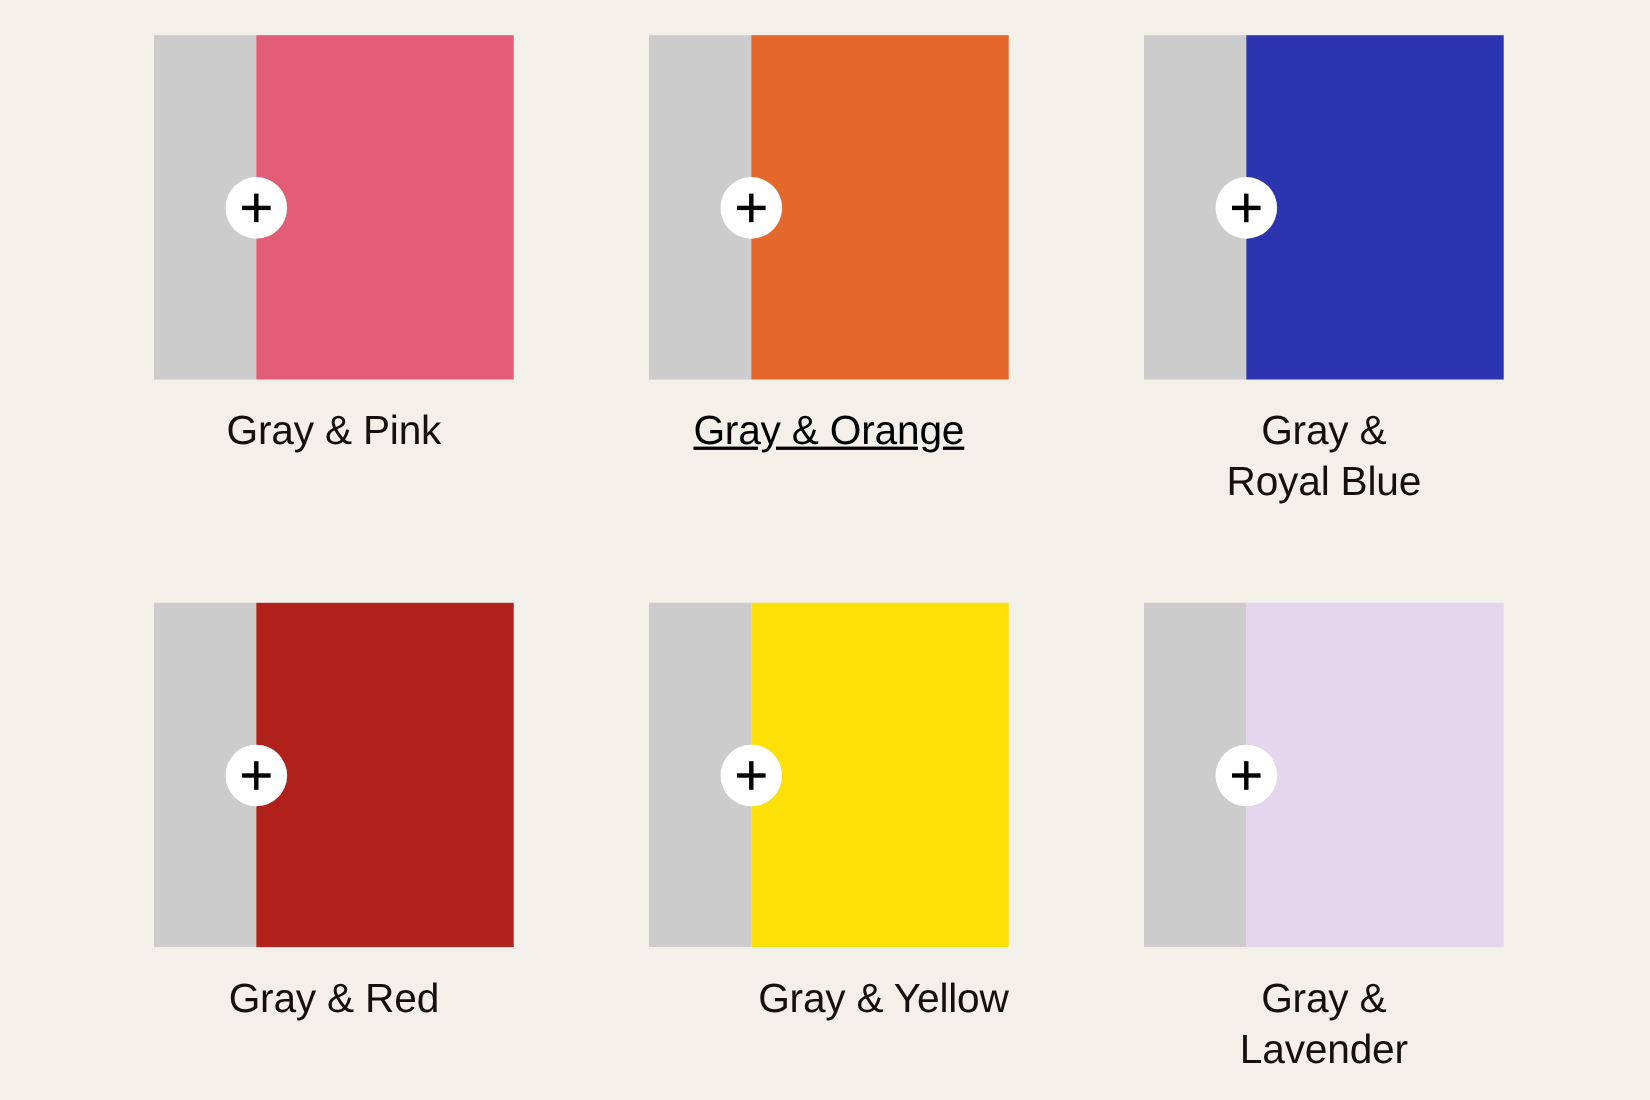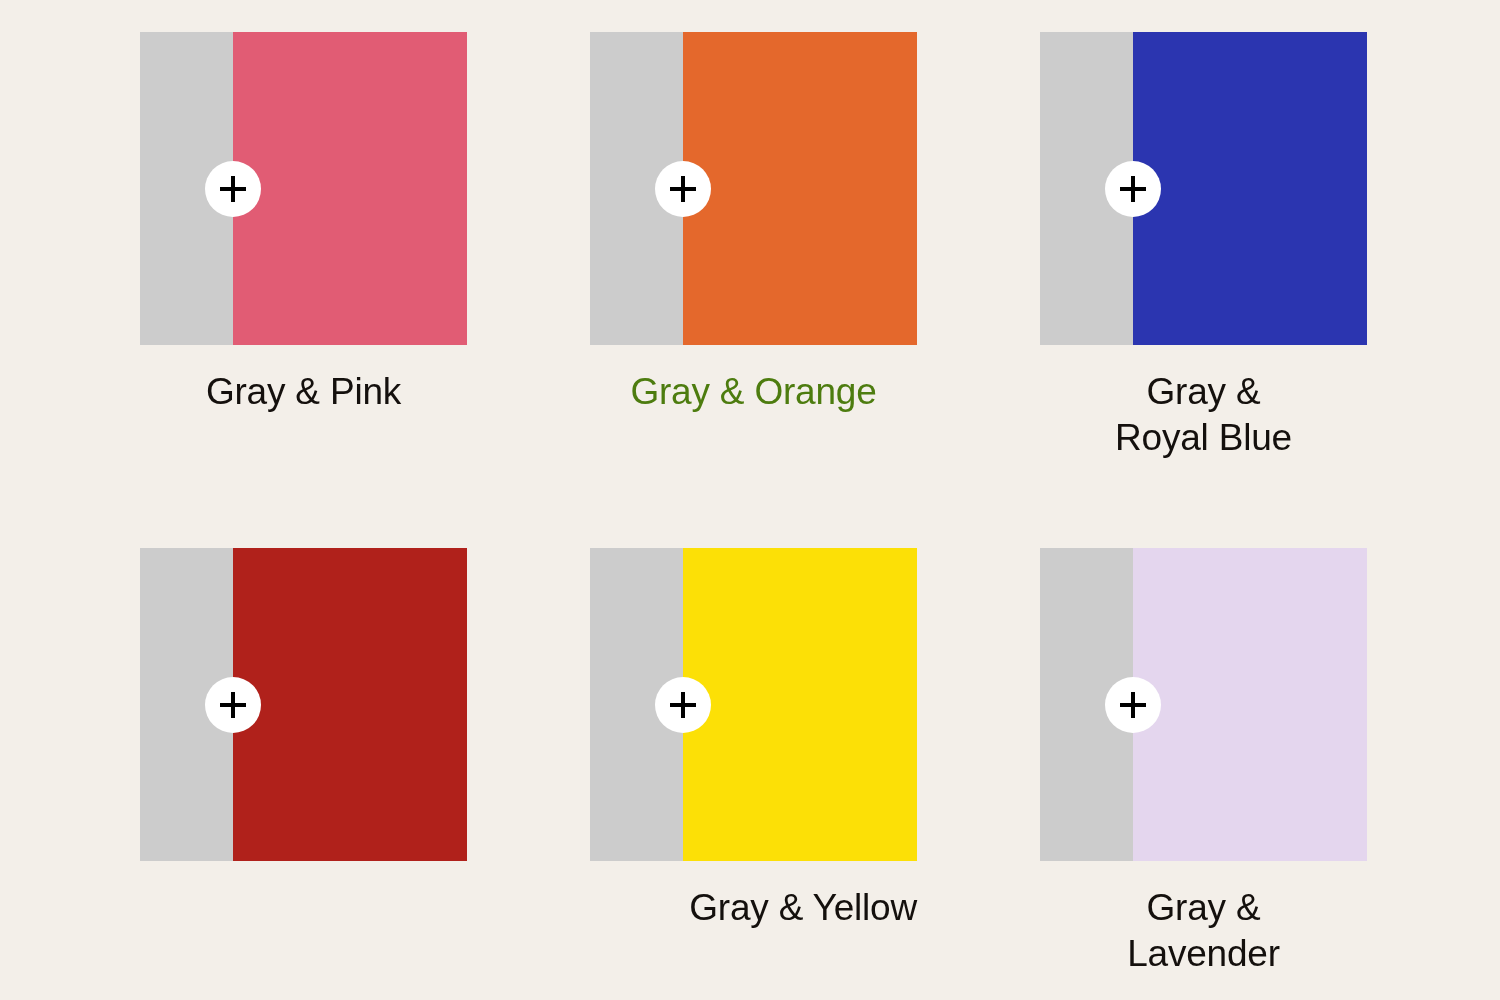--- a/index.html
+++ b/index.html
@@ -110,21 +110,21 @@
       <div class="swatch-chip">
         <div class="chip-left" style="background-color: rgb(204, 204, 204);"></div>
         <div class="chip-right" style="background-color: rgb(228, 104, 44);"></div>
         <div class="plus-badge" style="background: rgb(255, 255, 255);">
           <svg width="30" height="30" viewBox="0 0 30 30" aria-hidden="true">
             <rect x="13" y="2" width="4" height="26" fill="#000000"></rect>
             <rect x="2" y="13" width="26" height="4" fill="#000000"></rect>
           </svg>
         </div>
       </div>
-      <div class="swatch-label" style="color: #4d7c0f;">Gray &amp; Orange</div>
+      <div class="swatch-label" style="color: #000000; text-decoration: underline;">Gray &amp; Orange</div>
     </div>
 
     <div class="swatch-card">
       <div class="swatch-chip">
         <div class="chip-left" style="background-color: rgb(204, 204, 204);"></div>
         <div class="chip-right" style="background-color: rgb(43, 53, 176);"></div>
         <div class="plus-badge" style="background: rgb(255, 255, 255);">
           <svg width="30" height="30" viewBox="0 0 30 30" aria-hidden="true">
             <rect x="13" y="2" width="4" height="26" fill="#000000"></rect>
             <rect x="2" y="13" width="26" height="4" fill="#000000"></rect>
@@ -139,20 +139,21 @@
       <div class="swatch-chip">
         <div class="chip-left" style="background-color: rgb(204, 204, 204);"></div>
         <div class="chip-right" style="background-color: rgb(176, 33, 27);"></div>
         <div class="plus-badge" style="background: rgb(255, 255, 255);">
           <svg width="30" height="30" viewBox="0 0 30 30" aria-hidden="true">
             <rect x="13" y="2" width="4" height="26" fill="#000000"></rect>
             <rect x="2" y="13" width="26" height="4" fill="#000000"></rect>
           </svg>
         </div>
       </div>
+      <div class="swatch-label" style="color: rgb(20, 16, 13);">Gray &amp; Red</div>
     </div>
 
     <div class="swatch-card">
       <div class="swatch-chip">
         <div class="chip-left" style="background-color: rgb(204, 204, 204);"></div>
         <div class="chip-right" style="background-color: rgb(252, 224, 6);"></div>
         <div class="plus-badge" style="background: rgb(255, 255, 255);">
           <svg width="30" height="30" viewBox="0 0 30 30" aria-hidden="true">
             <rect x="13" y="2" width="4" height="26" fill="#000000"></rect>
             <rect x="2" y="13" width="26" height="4" fill="#000000"></rect>

